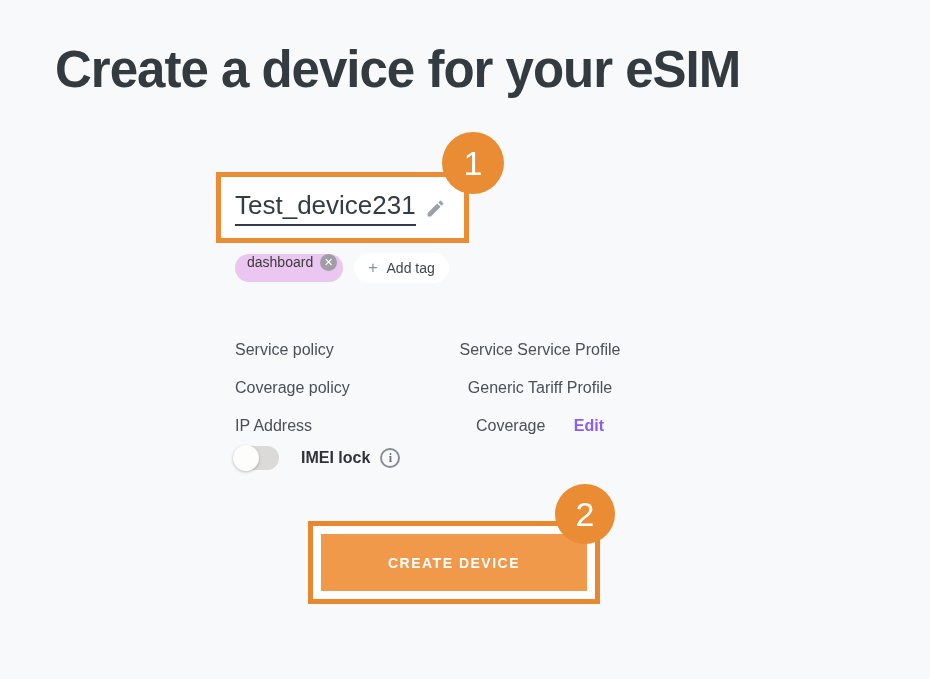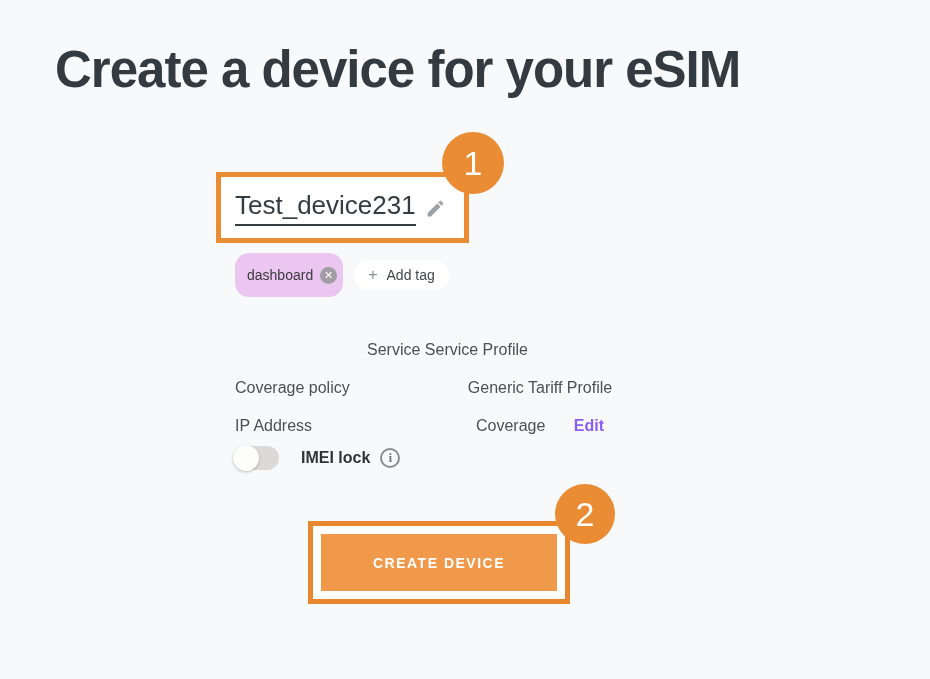--- a/index.html
+++ b/index.html
@@ -67,25 +67,24 @@
   .tags-row {
     position: absolute;
     left: 235px;
     top: 253px;
     display: flex;
     align-items: center;
     gap: 11px;
   }
   .tag-pill {
     display: flex;
-    align-items: center;
     gap: 7px;
     background: #eac6f0;
     border-radius: 14px;
-    height: 44px;
+    height: 28px;
     padding: 0 6px 0 12px;
     font-size: 14px;
     color: #3a3a3a;
   }
   .tag-remove {
     width: 17px; height: 17px;
     border-radius: 50%;
     background: #a19da5;
     color: #ffffff;
     font-size: 11px;
@@ -171,21 +170,21 @@
     line-height: 16px;
     text-align: center;
     font-family: "Liberation Serif", serif;
     cursor: pointer;
   }
   
   .button-annotation {
     position: absolute;
     left: 308px;
     top: 521px;
-    width: 262px;
+    width: 292px;
     height: 83px;
     background: #ffffff;
     border: 5px solid #e8872e;
   }
   .create-button {
     position: absolute;
     inset: 8px;
     background: #f0994b;
     border: none;
     color: #ffffff;
@@ -224,20 +223,21 @@
       <span class="tag-remove">✕</span>
     </div>
     <div class="add-tag-pill">
       <span class="add-tag-plus">+</span>
       <span>Add tag</span>
     </div>
   </div>
 
   <div class="details">
     <div class="detail-row">
+      <span class="detail-label">Service policy</span>
       <span class="detail-value">Service Service Profile</span>
     </div>
     <div class="detail-row">
       <span class="detail-label">Coverage policy</span>
       <span class="detail-value">Generic Tariff Profile</span>
     </div>
     <div class="detail-row">
       <span class="detail-label">IP Address</span>
       <span class="detail-value">
         <span>Coverage</span>

